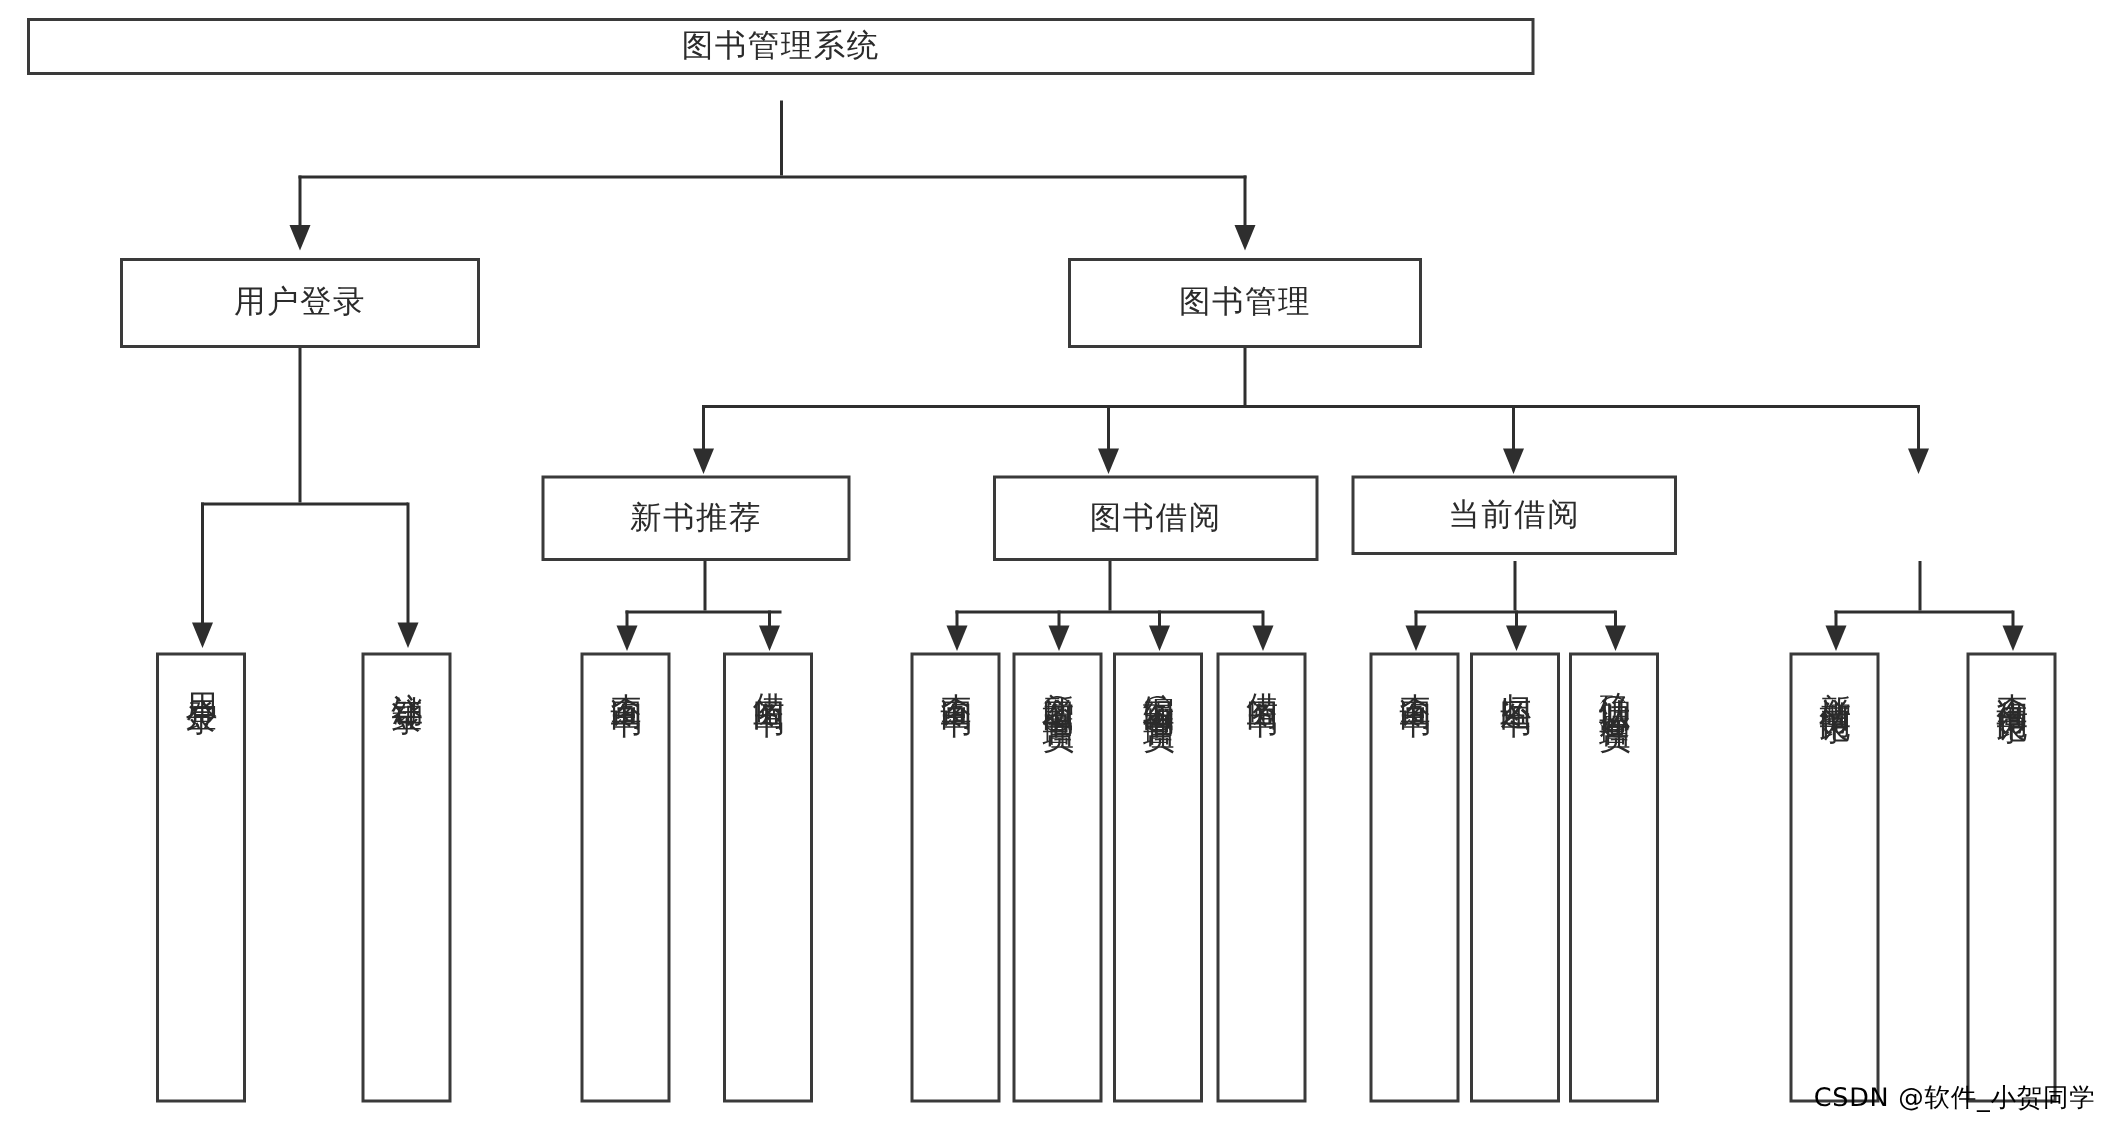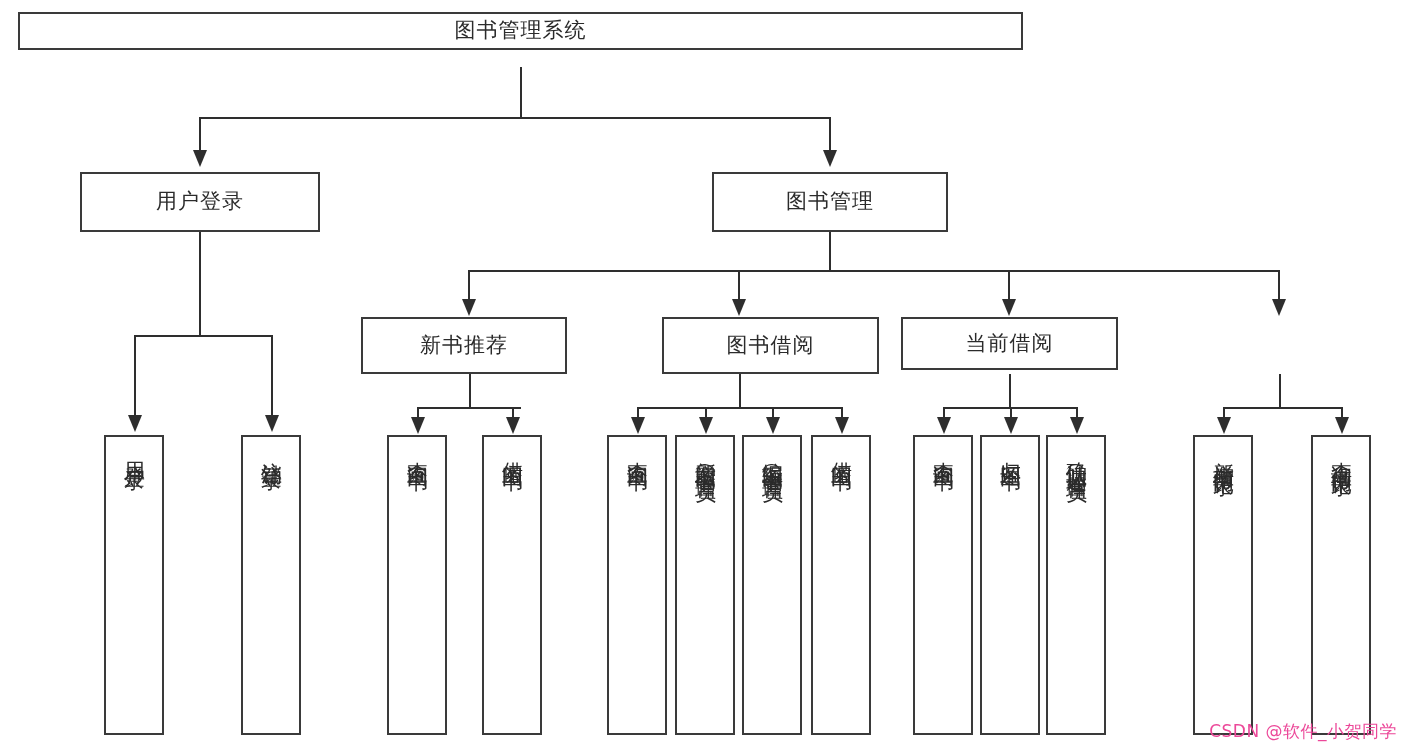--- a/index.html
+++ b/index.html
@@ -67,21 +67,21 @@
     border-left: 7px solid transparent;
     border-right: 7px solid transparent;
     border-top: 17px solid #2e2e2e;
   }
   
   #watermark {
     position: absolute;
     right: 8px;
     bottom: 4px;
     font-size: 17px;
-    color: #ec4899;
+    color: #000000;
     white-space: nowrap;
     letter-spacing: 0.5px;
   }
 </style>
 </head>
 <body>
 
 <div id="canvas">
 
   <div class="node h root" style="left:18px; top:12px; width:1005px; height:38px;">

